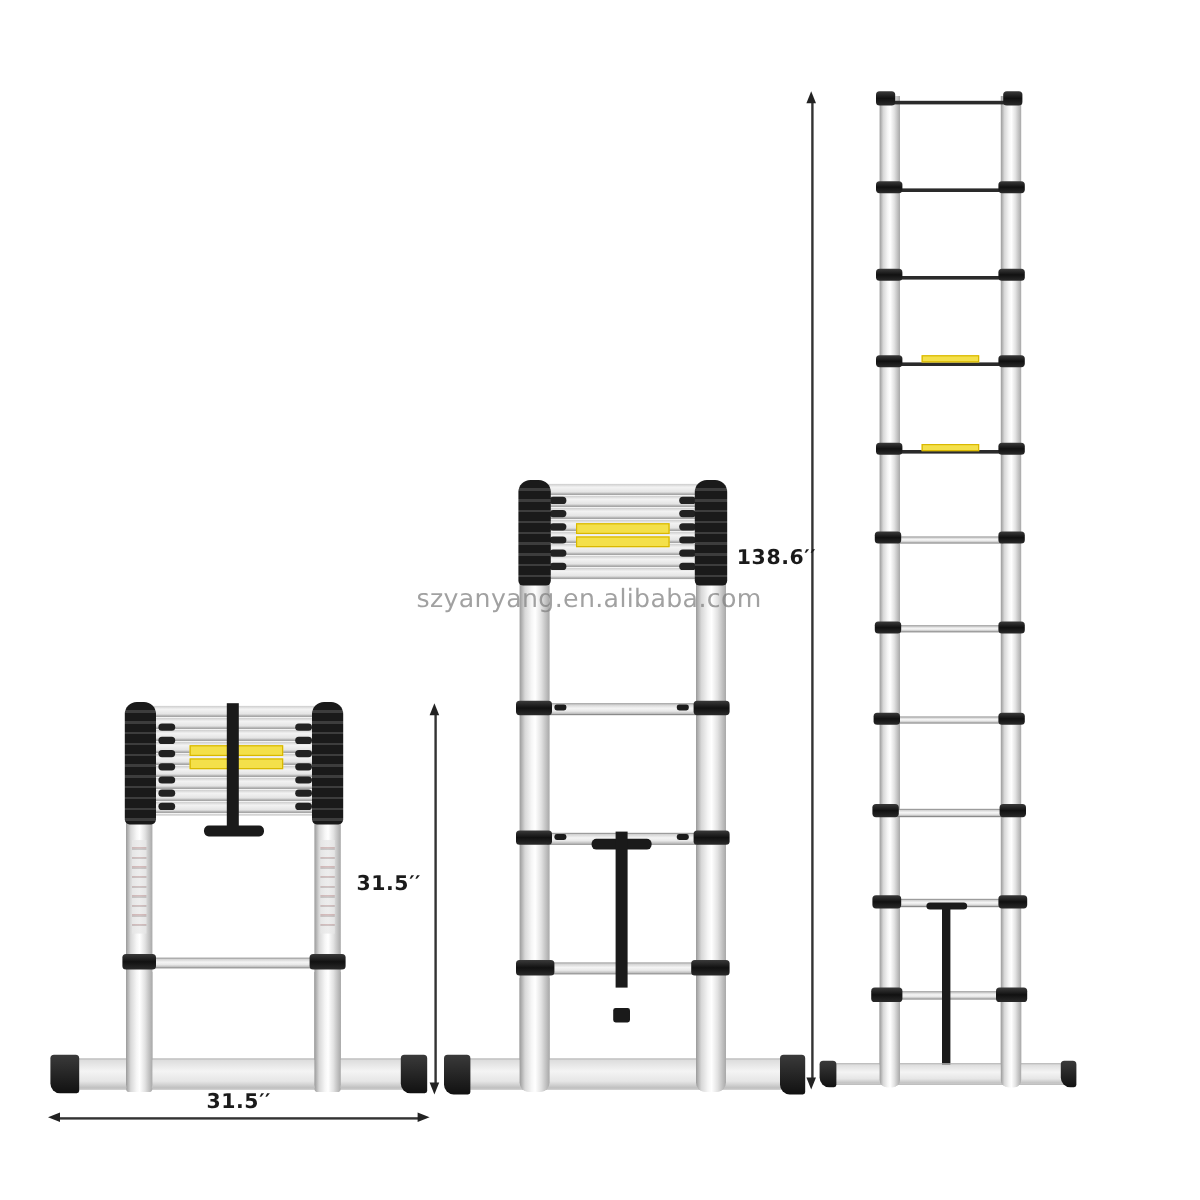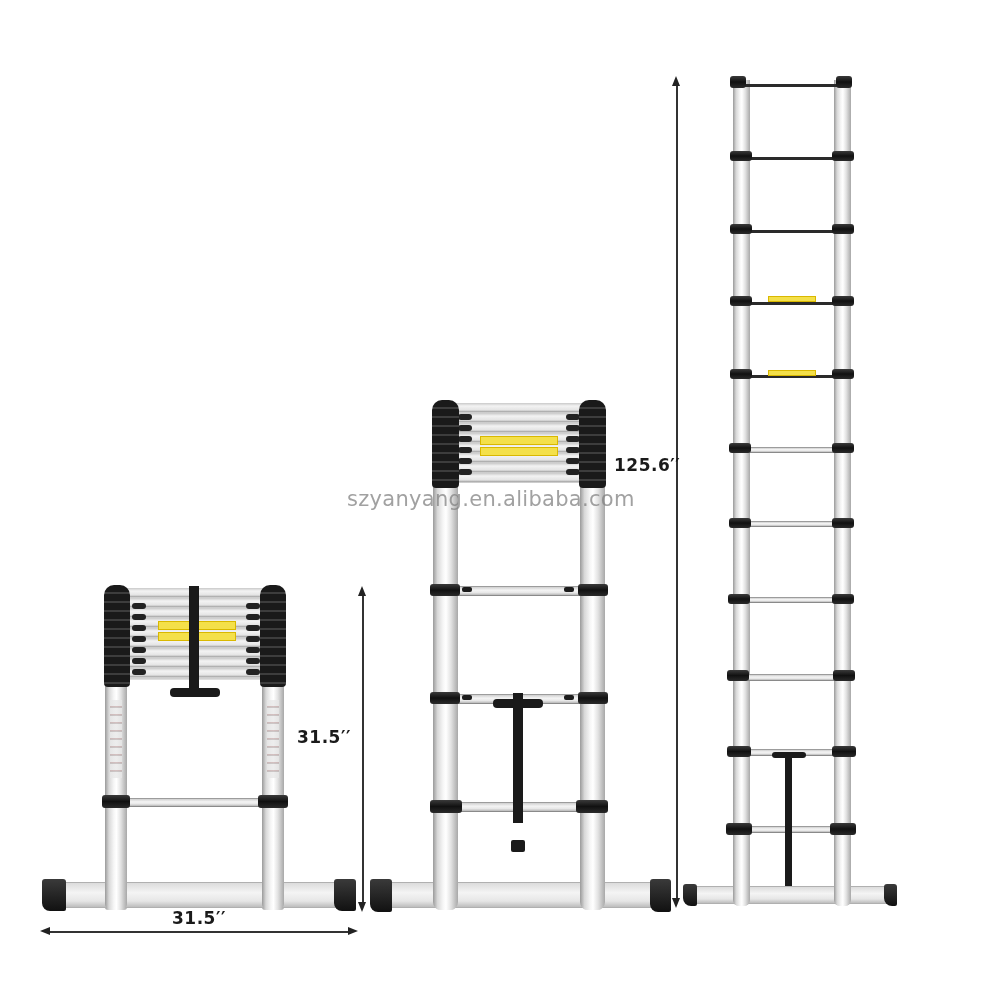--- a/index.html
+++ b/index.html
@@ -165,21 +165,21 @@
   <div class="rail" style="left:433px; top:815px; width:25px; height:95px; border-radius:0 0 8px 8px;"></div>
   <div class="rail" style="left:580px; top:815px; width:25px; height:95px; border-radius:0 0 8px 8px;"></div>
 </div>
 
 <span class="watermark" style="left:347px; top:487px;">szyanyang.en.alibaba.com</span>
 
 <div>
   <div class="dim-line" style="left:676px; top:84px; width:1.5px; height:818px;"></div>
   <div class="arrow-up" style="left:672px; top:76px;"></div>
   <div class="arrow-down" style="left:672px; top:898px;"></div>
-  <span class="dim-text" style="left:614px; top:455px;">125.6′′</span>
+  <span class="dim-text" style="left:614px; top:455px;">138.6′′</span>
 </div>
 
 <div>
   <div class="rail" style="left:733px; top:80px; width:17px; height:826px; border-radius:0 0 6px 6px;"></div>
   <div class="rail" style="left:834px; top:80px; width:17px; height:826px; border-radius:0 0 6px 6px;"></div>
 
   <div class="rung dark" style="left:742px; top:84px; width:100px;"></div>
   <div class="collar" style="left:730px; top:76px; width:16px; height:12px;"></div>
   <div class="collar" style="left:836px; top:76px; width:16px; height:12px;"></div>
 

